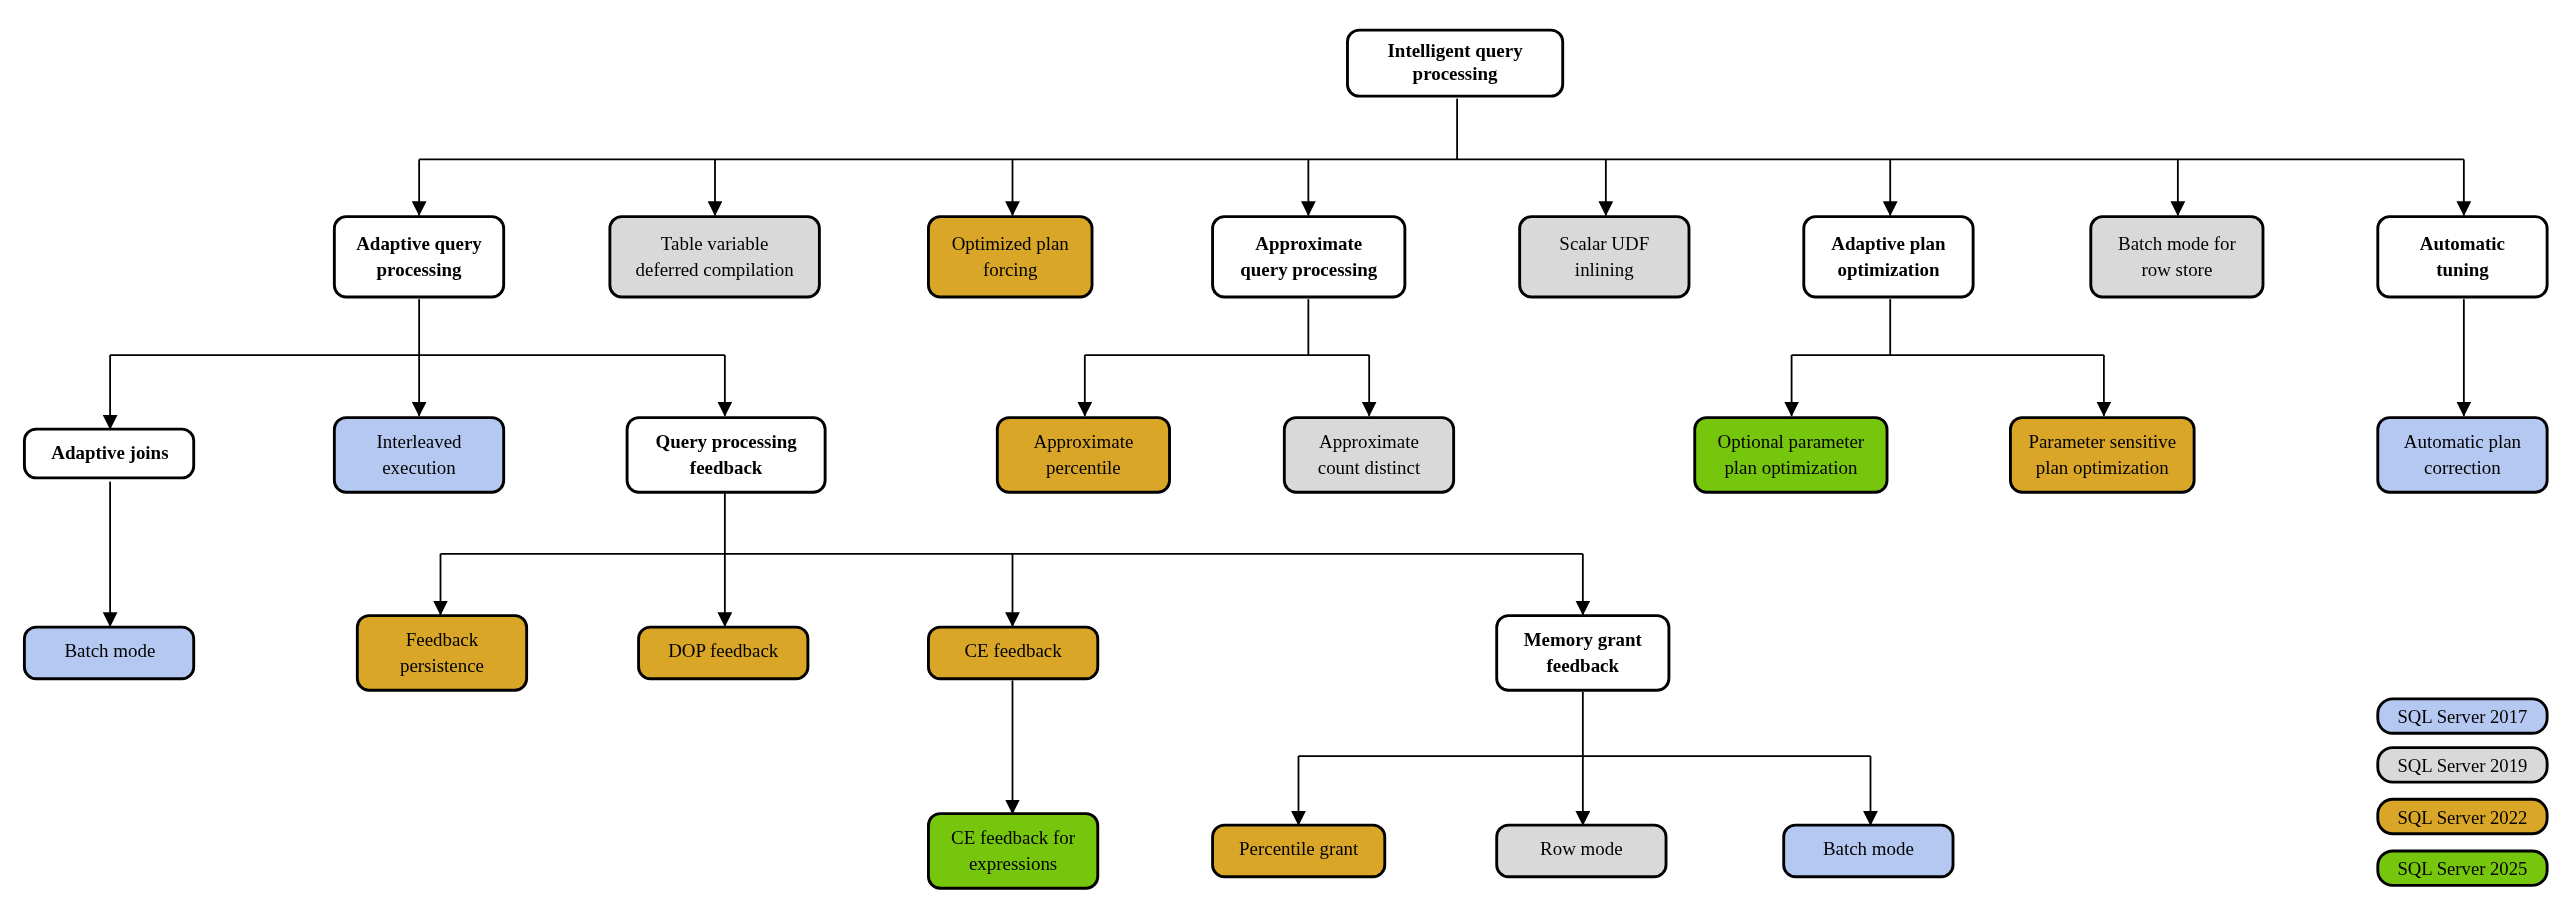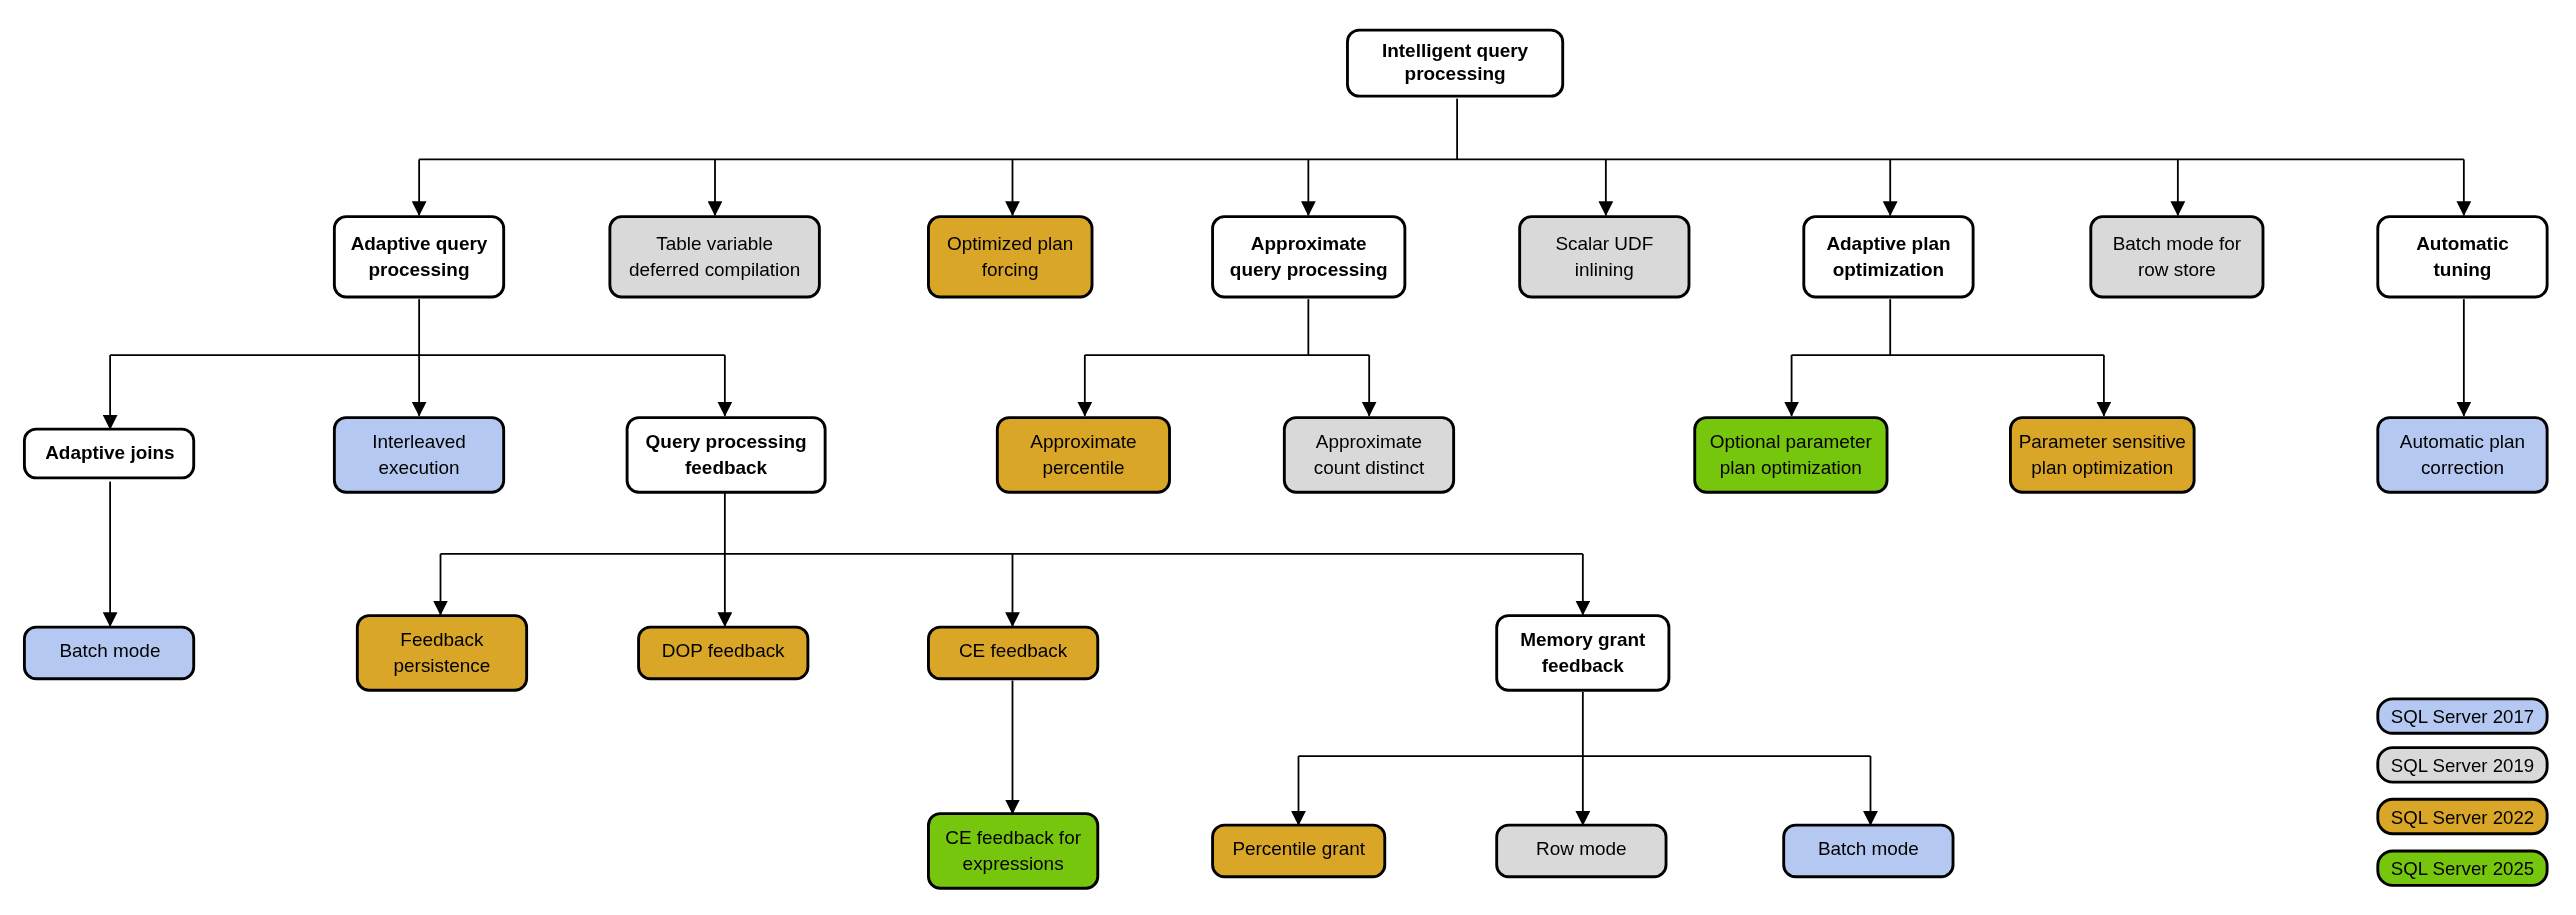--- a/index.html
+++ b/index.html
@@ -2,21 +2,21 @@
 <html style="font-size:9.2px"><head>
 <meta charset="utf-8">
 <style>
   html, body { margin: 0; padding: 0; background: #ffffff; }
   #stage {
     position: relative;
     width: 2576px;
     height: 916px;
     overflow: hidden;
     background: #ffffff;
-    font-family: Liberation Sans, sans-serif;
+    font-family: Liberation Serif, serif;
   }
   #board {
     position: absolute;
     left: 0; top: 0;
     width: 898px;
     height: 319px;
     transform: scale(2.87);
     transform-origin: 0 0;
   }
   #wires {

